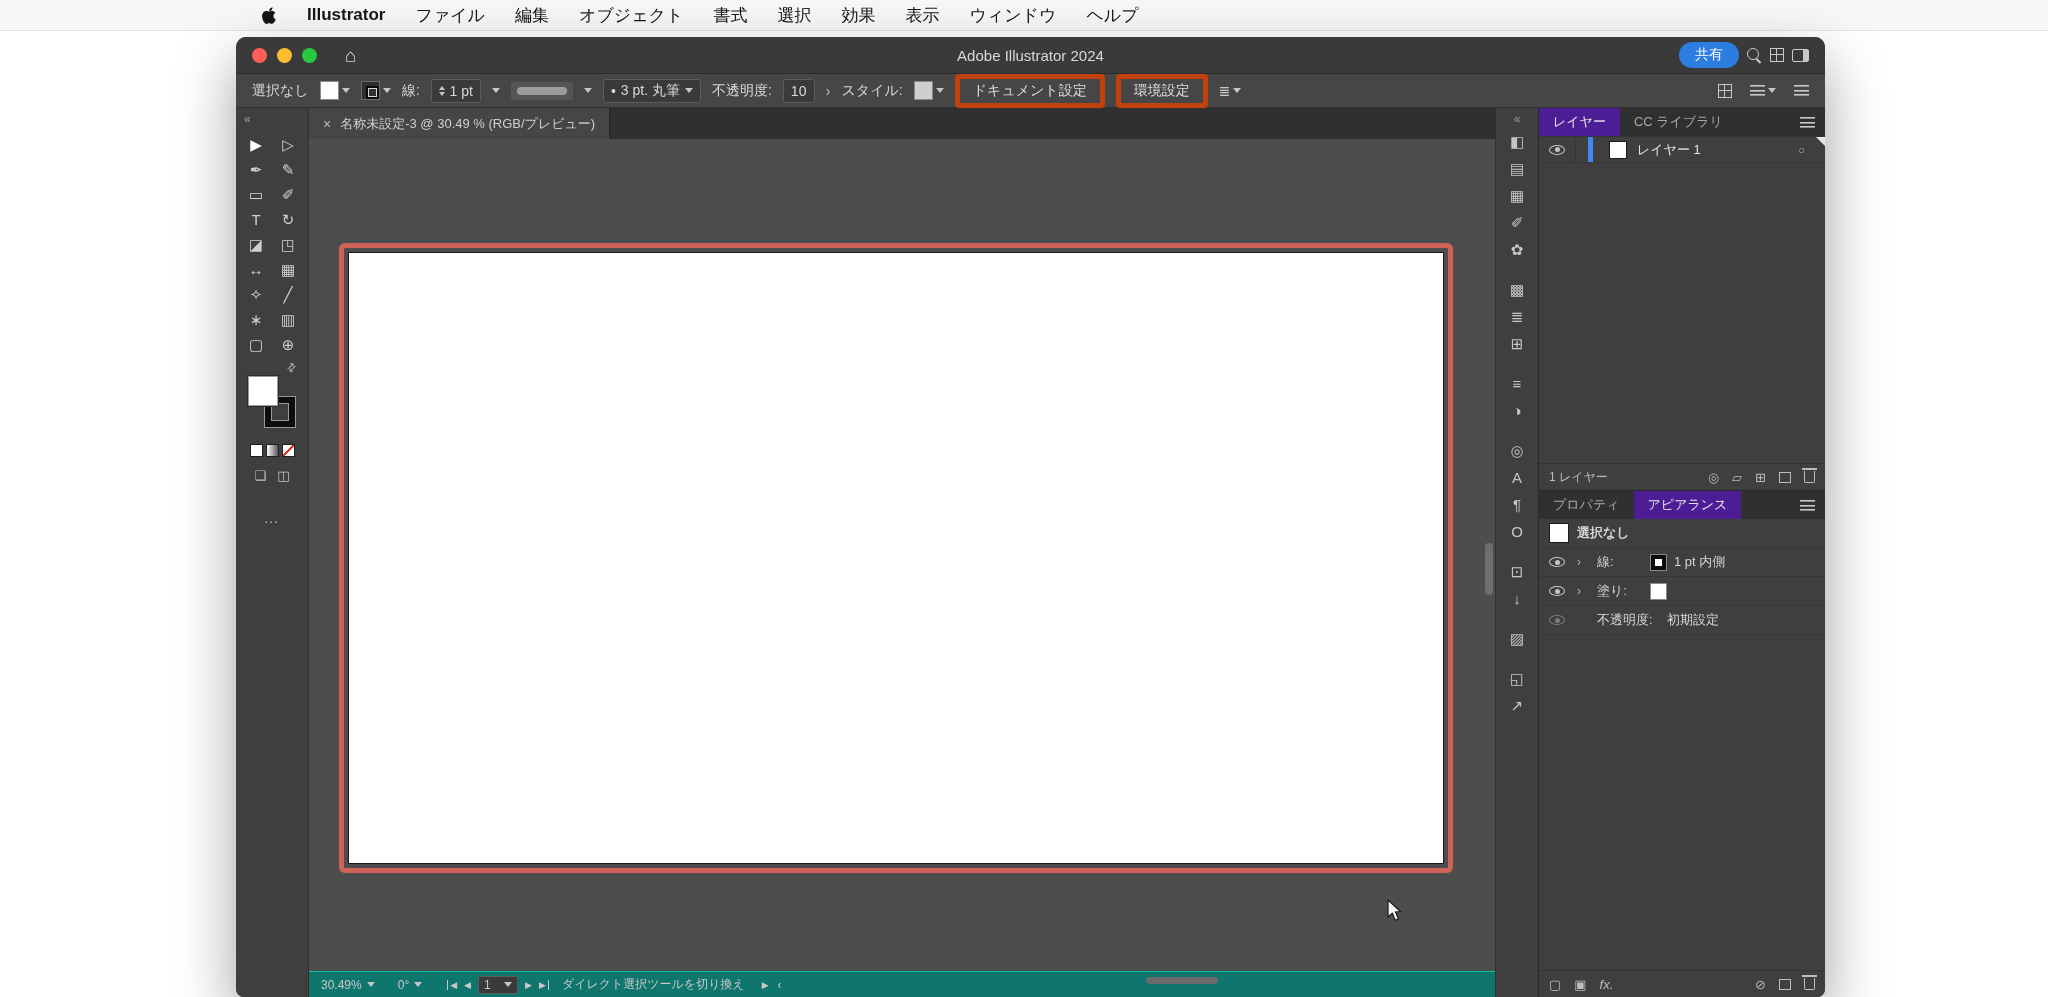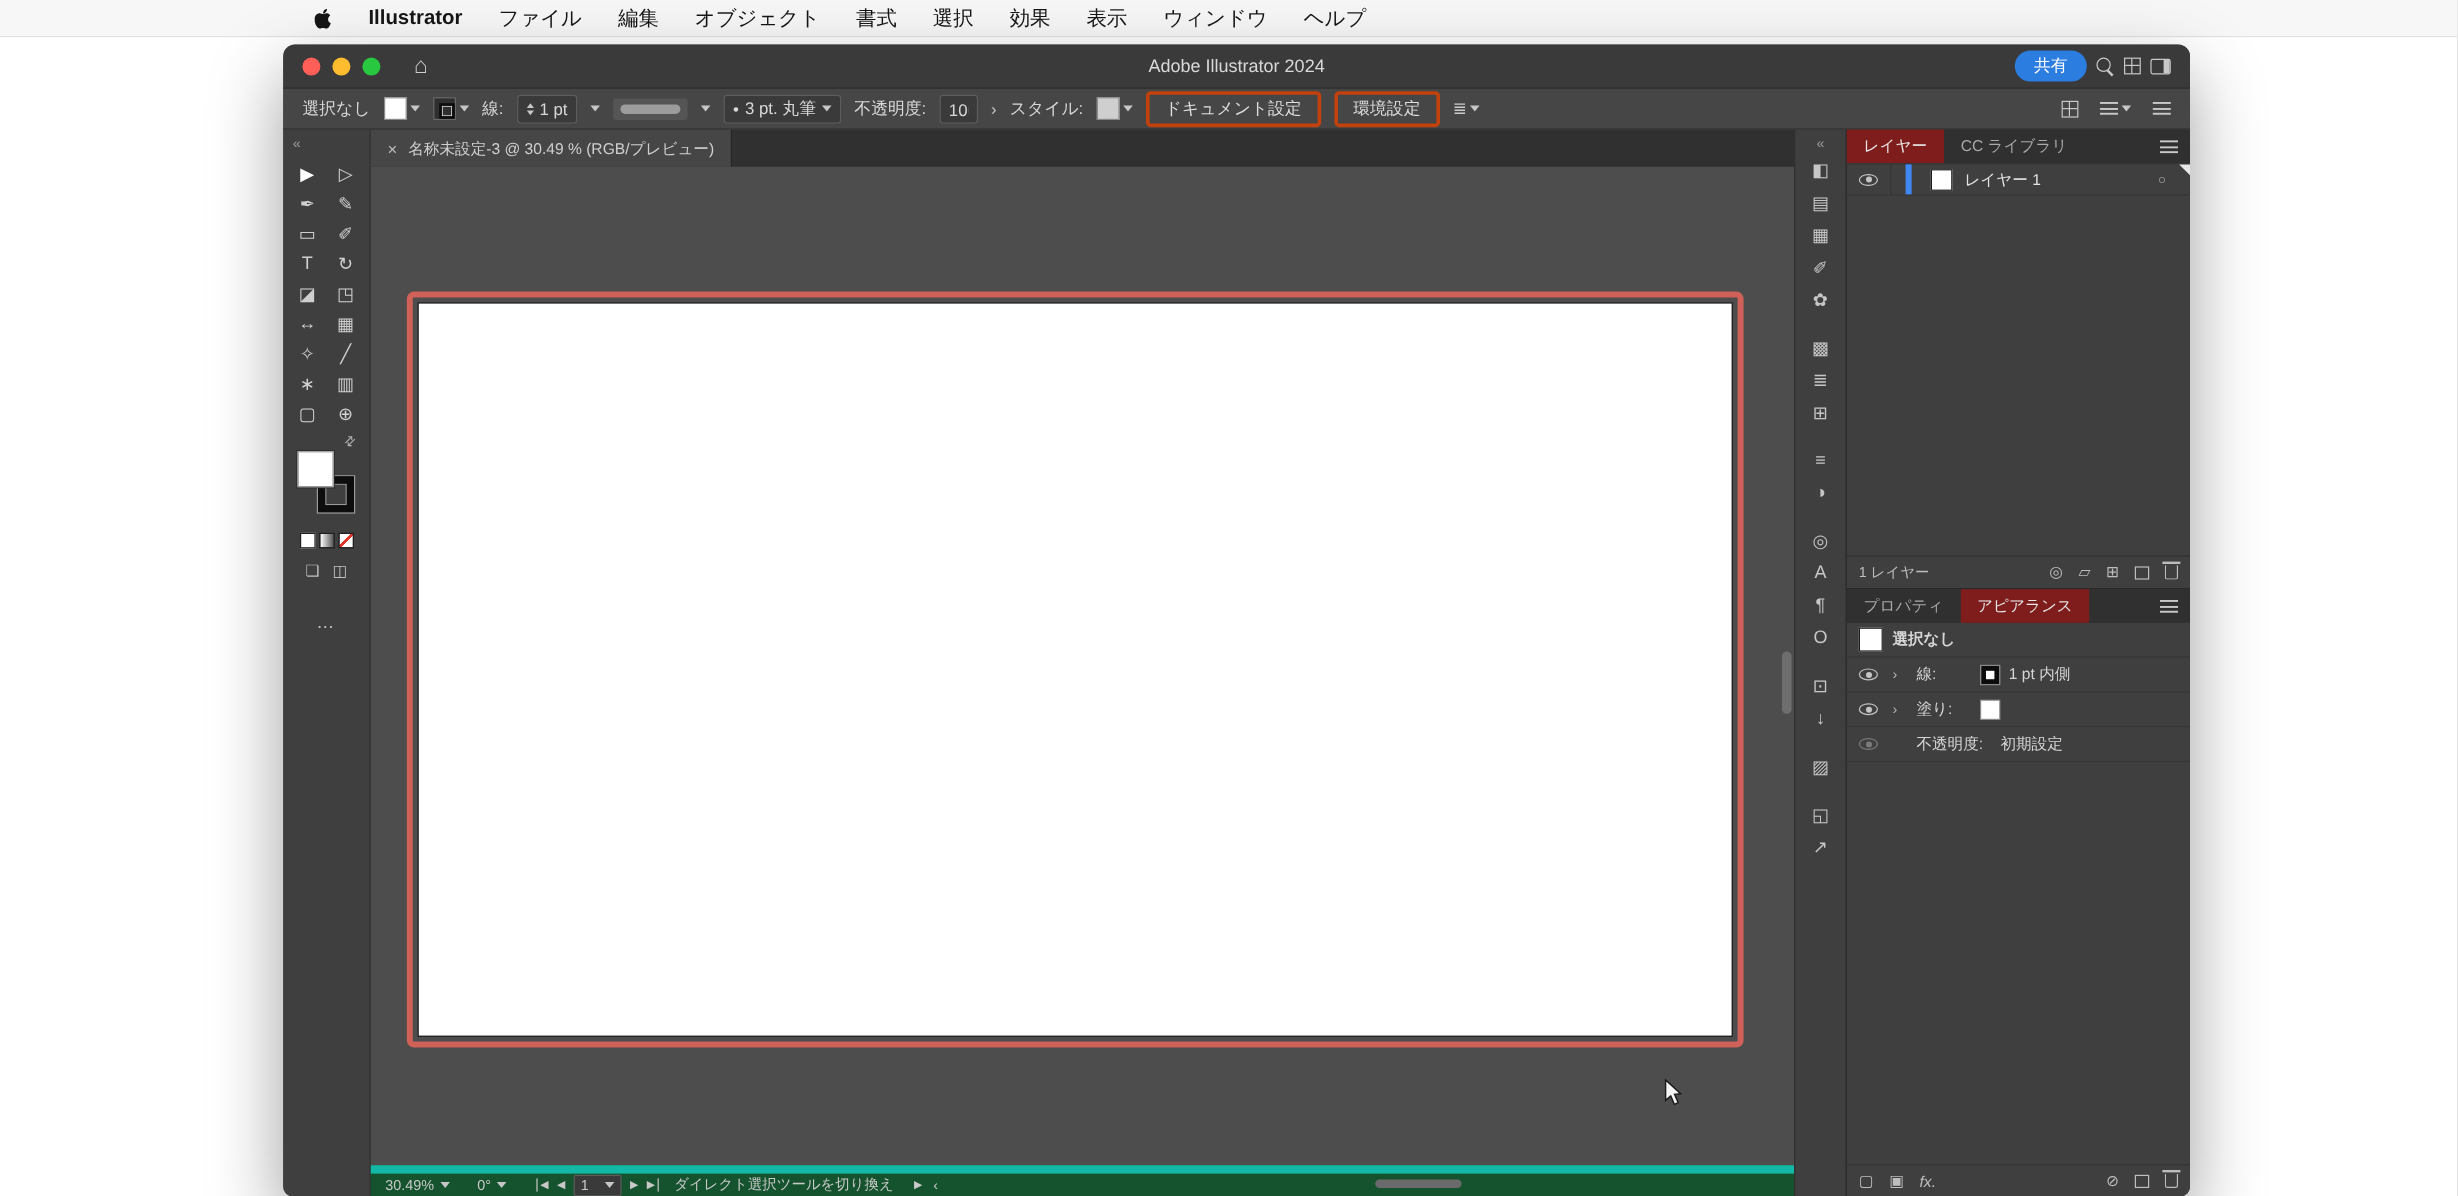--- a/index.html
+++ b/index.html
@@ -59,21 +59,21 @@
     border-radius:0 0 2px 2px; display:inline-block; }
   .trash::before { content:""; position:absolute; top:-3.5px; left:-3px; right:-3px; height:2px; background:#bdbdbd; }
   .newdoc { width:12px; height:11px; border:1.4px solid #bdbdbd; display:inline-block; }
 
   
   .controlbar { height:34px; background:#464646; border-bottom:1px solid #323232;
     display:flex; align-items:center; padding:0 16px; gap:11px; font-size:14px; color:#d8d8d8;
     position:relative; flex:0 0 auto; }
   .field { background:#3a3a3a; border:1px solid #5c5c5c; border-radius:3px; height:24px;
     display:flex; align-items:center; padding:0 7px; gap:5px; }
-  .cbtn { border:3px solid #c2410c; border-radius:4px; padding:3px 13px; font-size:14px;
+  .cbtn { border:5px solid #c2410c; border-radius:4px; padding:3px 13px; font-size:14px;
     color:#dedede; background:transparent; }
   .sw { display:inline-block; }
   .sw.fill { width:19px; height:19px; background:#fff; border:1px solid #8a8a8a; }
   .sw.strokebox { width:19px; height:19px; background:#2f2f2f; border:1px solid #6a6a6a; position:relative; }
   .sw.strokebox::after{ content:""; position:absolute; left:4px; top:4px; width:9px; height:9px;
     border:2.5px solid #0c0c0c; box-shadow:0 0 0 1px #d8d8d8 inset; }
   .sw.style { width:19px; height:19px; background:#cfcfcf; border:1px solid #8a8a8a; }
   .brushprev { width:62px; height:18px; background:#555; border-radius:2px; position:relative; }
   .brushprev::after { content:""; position:absolute; left:6px; right:6px; top:5px; height:8px;
     background:#9c9c9c; border-radius:4px; }
@@ -117,21 +117,21 @@
   .abframe { position:absolute; left:30px; top:104px; width:1114px; height:630px;
     border:5px solid #cf6158; border-radius:6px; pointer-events:none; }
   .ablabel { position:absolute; right:59px; top:12px; width:381px; height:74px;
     background:#ffffff; border-radius:18px; display:flex; align-items:center; justify-content:center;
     color:#cc4b42; font-size:44px; font-weight:700; letter-spacing:12px; text-indent:12px; }
   .vscroll { position:absolute; right:2px; top:404px; width:8px; height:52px;
     background:#6e6e6e; border-radius:4px; }
   .cursor { position:absolute; left:1078px; top:760px; }
 
   
-  .statusbar { height:26px; background:#14532d; border-top:7px solid #14b8a6;
+  .statusbar { height:26px; background:#0f766e; border-top:1px solid #14b8a6;
     display:flex; align-items:center; gap:9px; padding:0 12px; font-size:12px; color:#c9c9c9;
     position:relative; flex:0 0 auto; }
   .sb-item { display:flex; align-items:center; gap:5px; }
   .navg { font-size:9px; color:#c9c9c9; }
   .nav-first { border-left:1.6px solid #c9c9c9; padding-left:2px; }
   .nav-last { border-right:1.6px solid #c9c9c9; padding-right:2px; }
   .pagefield { width:40px; height:18px; background:#3a3a3a; border:1px solid #5c5c5c; border-radius:2px;
     display:flex; align-items:center; justify-content:space-between; padding:0 5px; }
   .hthumb { position:absolute; left:837px; top:5px; width:72px; height:7px; background:#6a6a6a; border-radius:4px; }
 
@@ -143,21 +143,21 @@
     color:#c6c6c6; font-size:15px; }
   .picon.gap { margin-top:13px; }
 
   
   .panels { width:287px; background:#3f3f3f; border-left:1px solid #292929;
     display:flex; flex-direction:column; flex:0 0 auto; }
   .panelA { height:383px; display:flex; flex-direction:column; border-bottom:1px solid #292929; }
   .panelB { flex:1; display:flex; flex-direction:column; min-height:0; }
   .ptabs { height:28px; background:#303030; display:flex; align-items:stretch; position:relative; flex:0 0 auto; }
   .ptab { padding:0 14px; display:flex; align-items:center; font-size:13px; color:#a9a9a9; }
-  .ptab.active { background:#7f1d1d; color:#e6e6e6; }
+  .ptab.active { background:#4c1d95; color:#e6e6e6; }
   .ptabs .hamb { position:absolute; right:10px; top:9px; }
   .searchrow { height:36px; display:flex; align-items:center; padding:0 10px; gap:9px; flex:0 0 auto; }
   .searchfield { flex:1; height:24px; background:#2d2d2d; border:1px solid #585858; border-radius:13px;
     display:flex; align-items:center; gap:7px; padding:0 10px; }
   .searchfield input { flex:1; background:transparent; border:none; outline:none;
     color:#9c9c9c; font-size:13px; font-family:inherit; }
   .funnel { color:#b5b5b5; font-size:13px; }
   .layerrow { height:27px; display:flex; align-items:center; border-top:1px solid #363636;
     border-bottom:1px solid #363636; position:relative; padding-left:10px; flex:0 0 auto; }
   .vdiv { width:1px; height:100%; background:#363636; margin-left:10px; }

